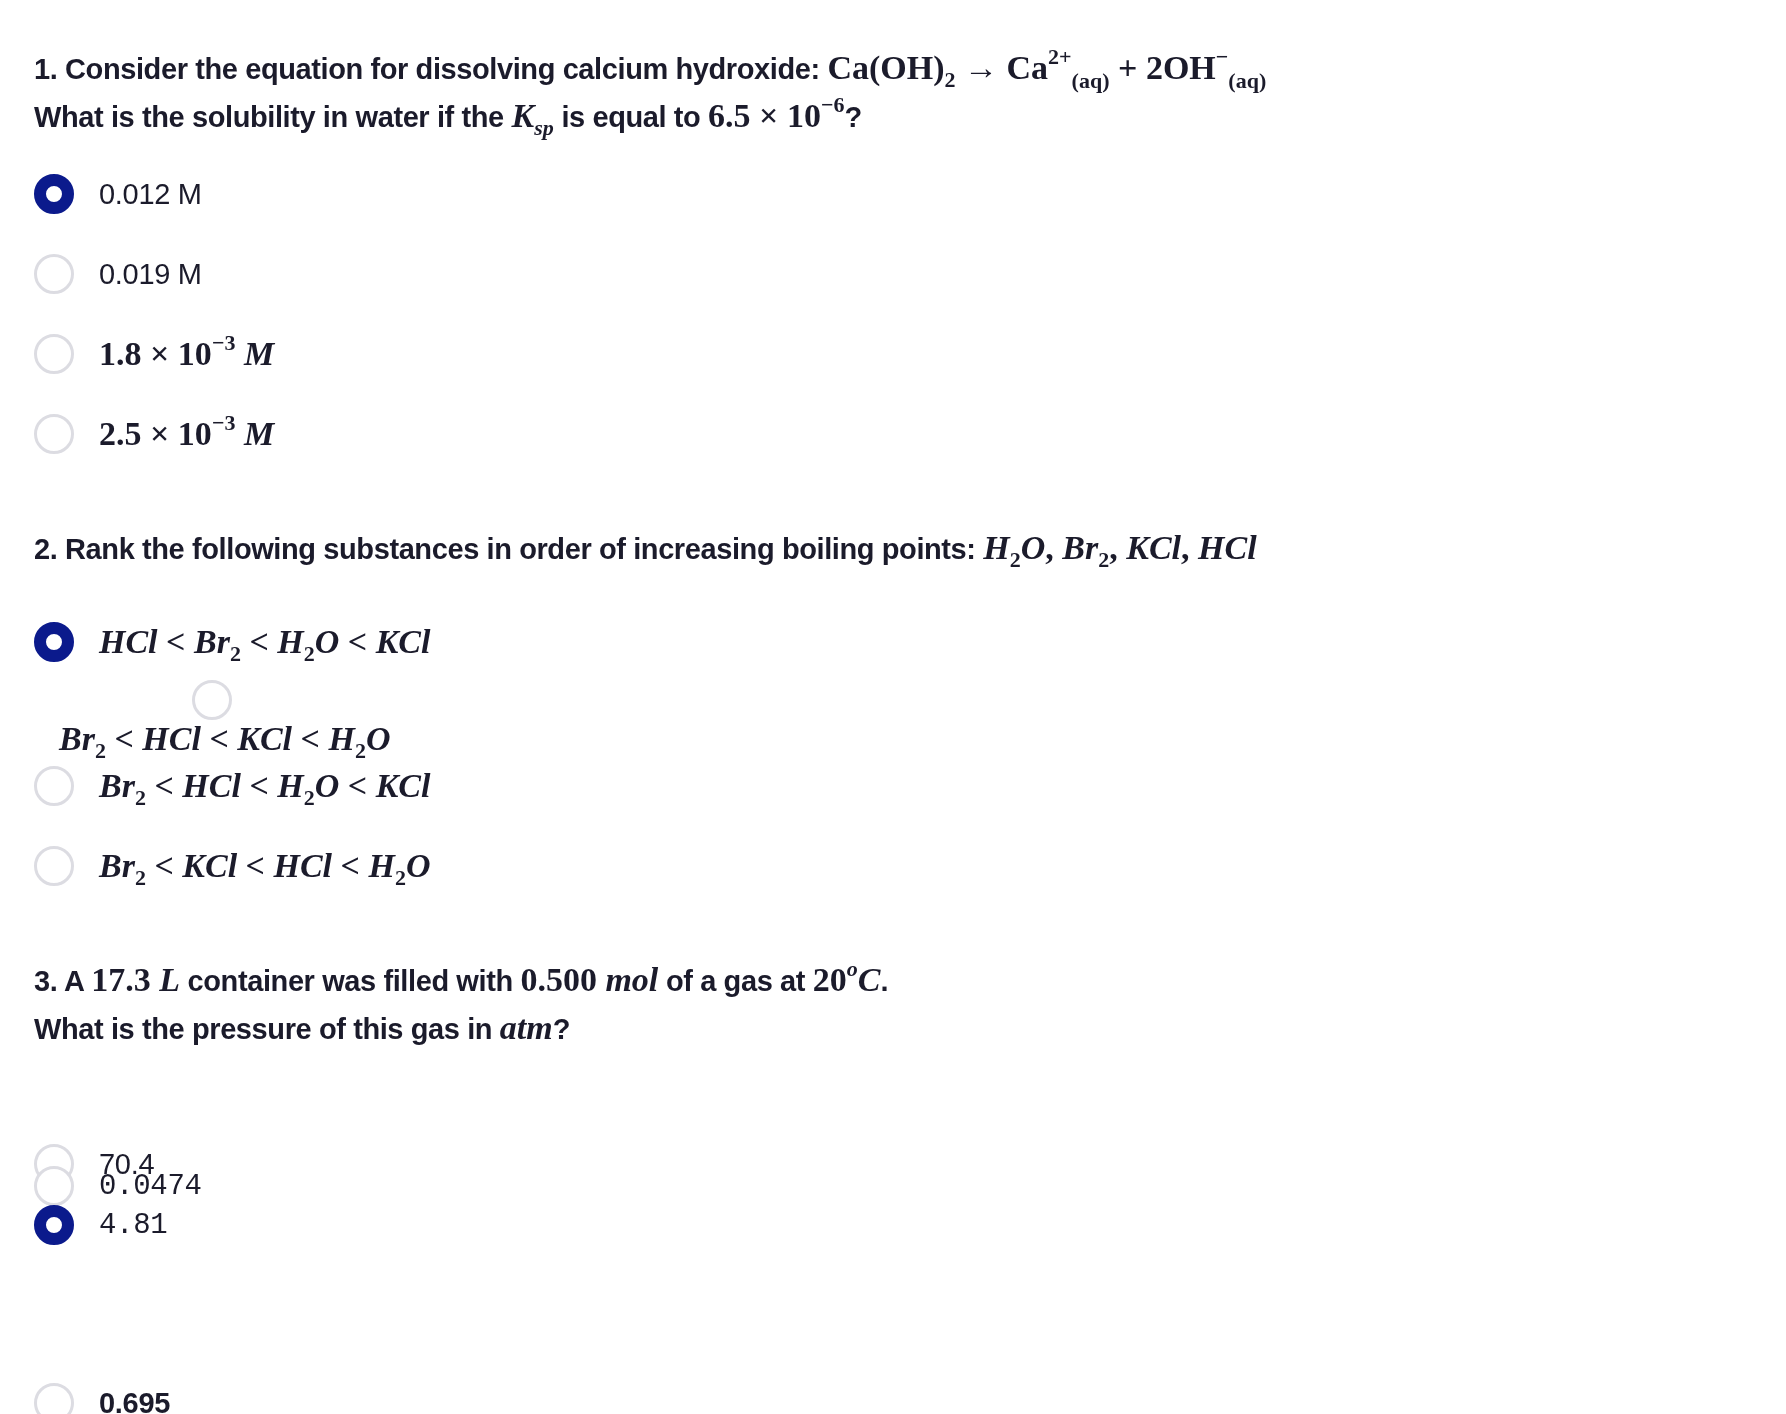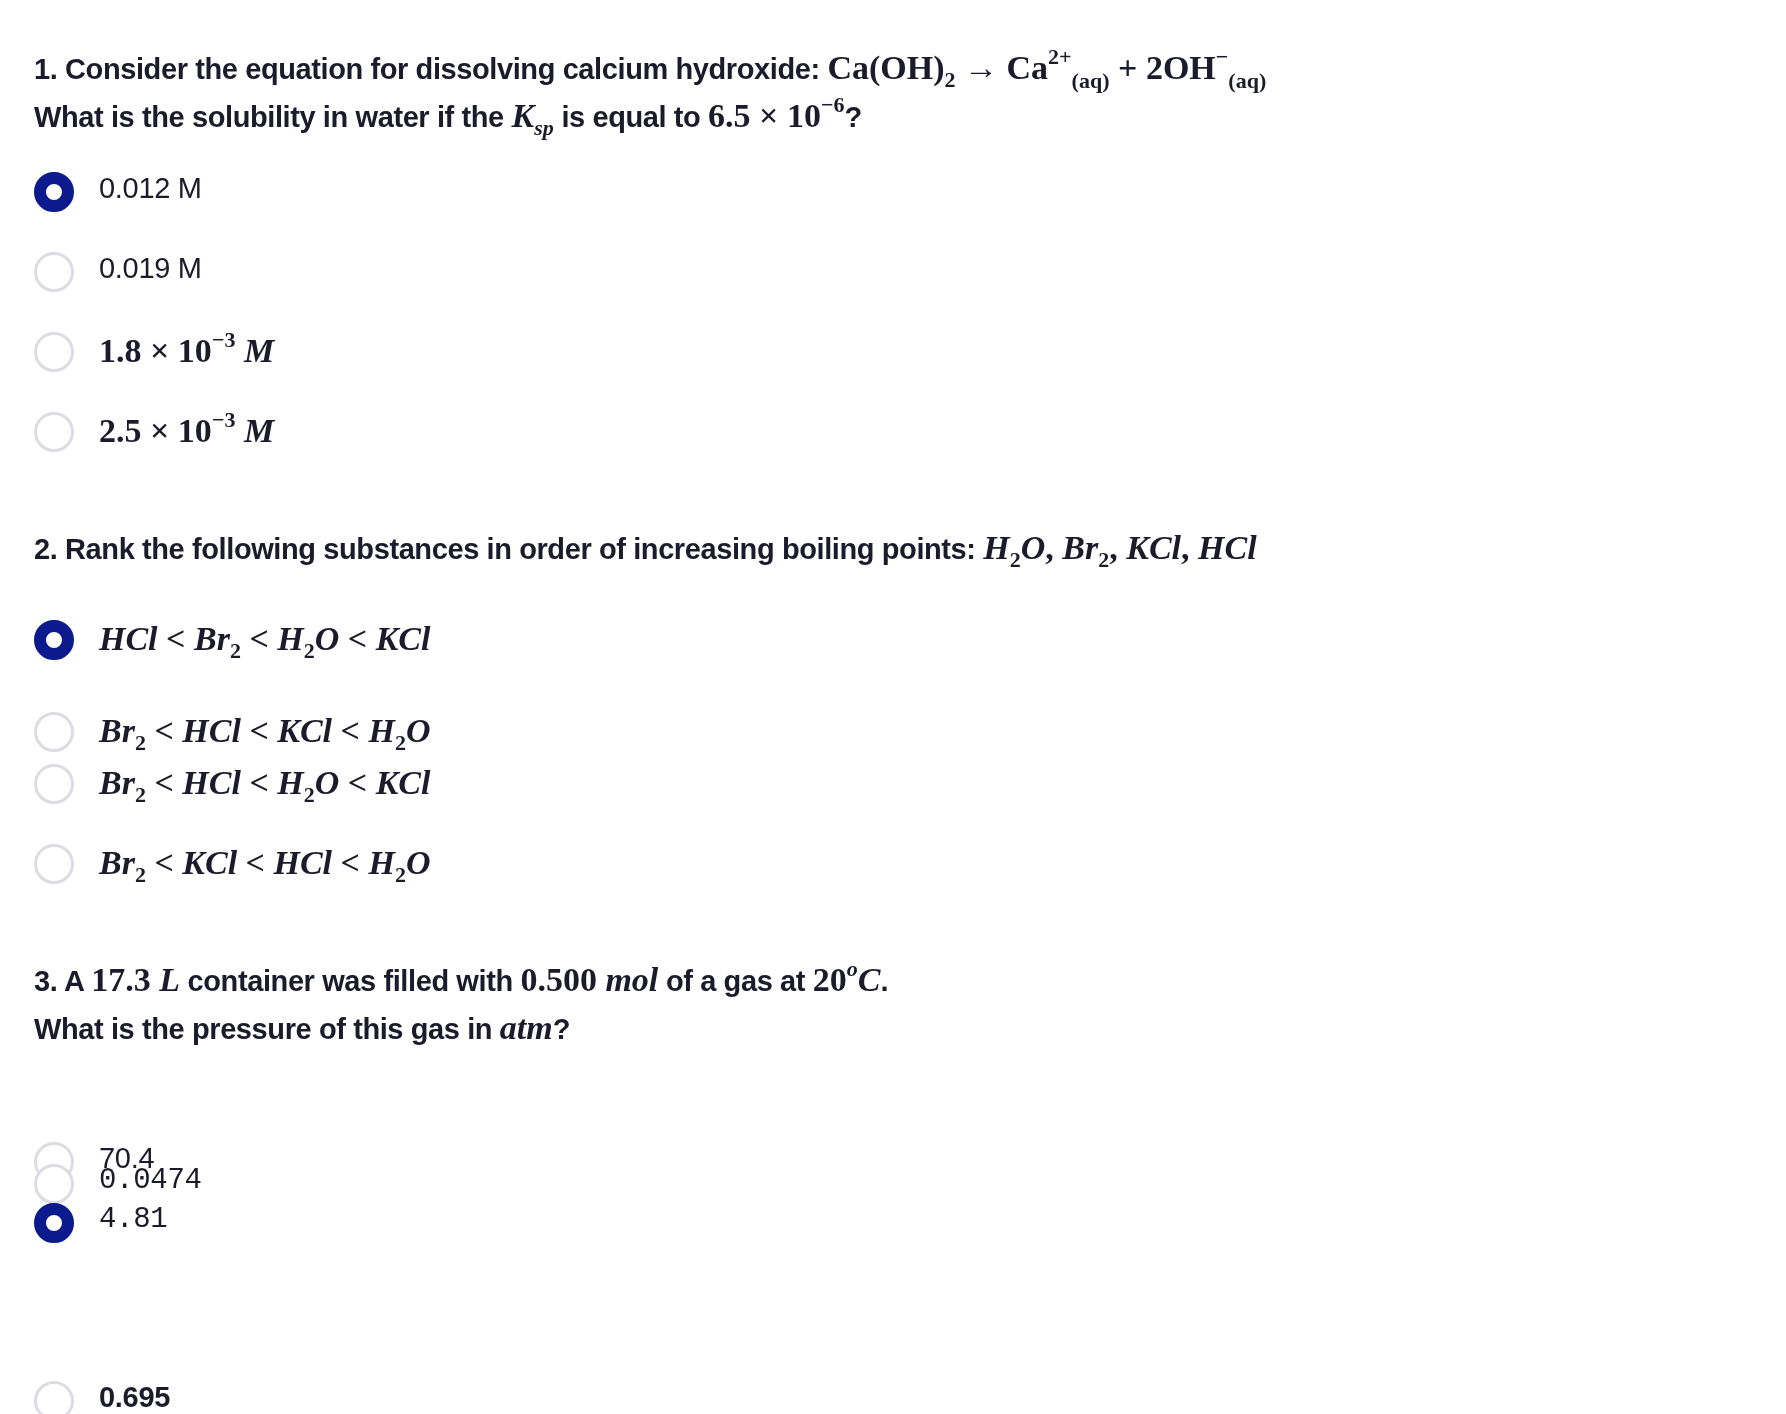--- a/index.html
+++ b/index.html
@@ -50,21 +50,21 @@
     .math .sub {
       font-size: 22px;
       position: relative;
       top: 8px;
     }
     .option {
       position: absolute;
       left: 34px;
       height: 44px;
       display: flex;
-      align-items: flex-start;
+      align-items: center;
       cursor: pointer;
     }
     .radio {
       width: 40px;
       height: 40px;
       border-radius: 50%;
       box-sizing: border-box;
       border: 3px solid #dcdce2;
       background: #ffffff;
       flex: 0 0 auto;
@@ -130,21 +130,21 @@
     <span>2.</span>
     <span>Rank the following substances in order of increasing boiling points:</span>
     <span class="math"><i>H</i><span class="sub">2</span><i>O</i>, <i>Br</i><span class="sub">2</span>, <i>KCl</i>, <i>HCl</i></span>
   </div>
 </div>
 
 <div class="option" style="top:604px;margin-top:16px;">
   <div class="radio selected"></div>
   <span class="opt-label math"><i>HCl</i> &lt; <i>Br</i><span class="sub">2</span> &lt; <i>H</i><span class="sub">2</span><i>O</i> &lt; <i>KCl</i></span>
 </div>
-<div class="option" style="top:712px;">
+<div class="option" style="top:680px;flex-direction:column;">
   <div class="radio"></div>
   <span class="opt-label math"><i>Br</i><span class="sub">2</span> &lt; <i>HCl</i> &lt; <i>KCl</i> &lt; <i>H</i><span class="sub">2</span><i>O</i></span>
 </div>
 <div class="option" style="top:764px;">
   <div class="radio"></div>
   <span class="opt-label math"><i>Br</i><span class="sub">2</span> &lt; <i>HCl</i> &lt; <i>H</i><span class="sub">2</span><i>O</i> &lt; <i>KCl</i></span>
 </div>
 <div class="option" style="top:844px;">
   <div class="radio"></div>
   <span class="opt-label math"><i>Br</i><span class="sub">2</span> &lt; <i>KCl</i> &lt; <i>HCl</i> &lt; <i>H</i><span class="sub">2</span><i>O</i></span>

